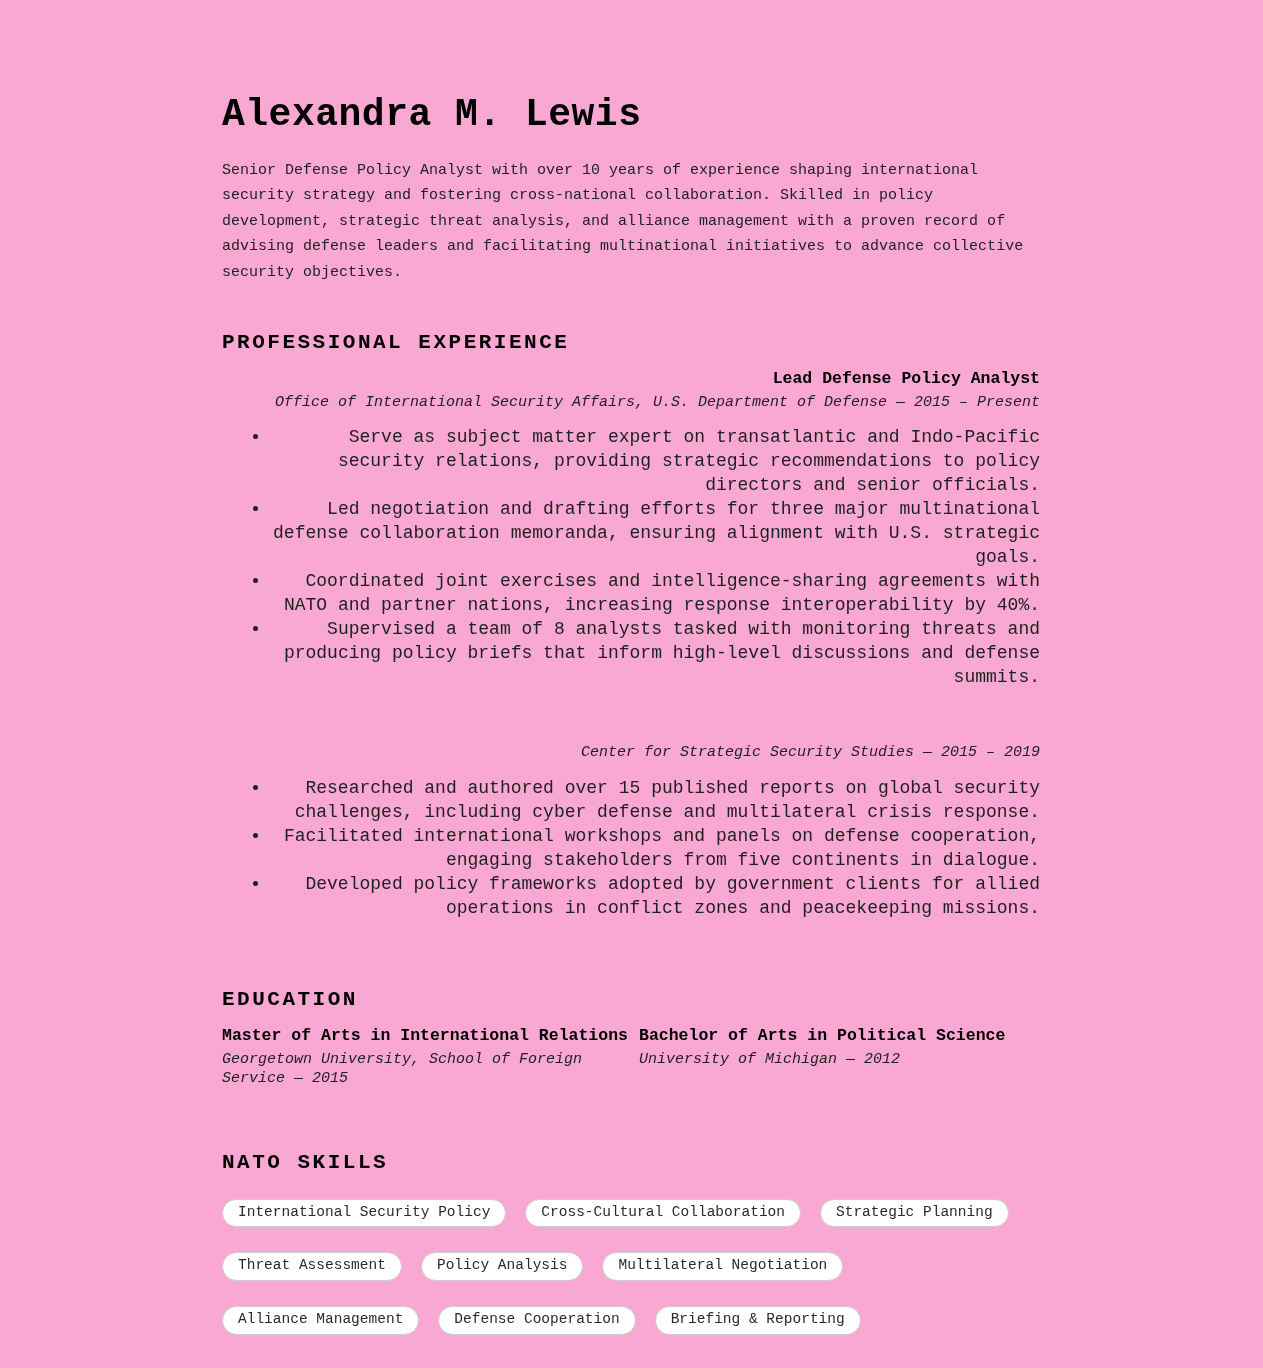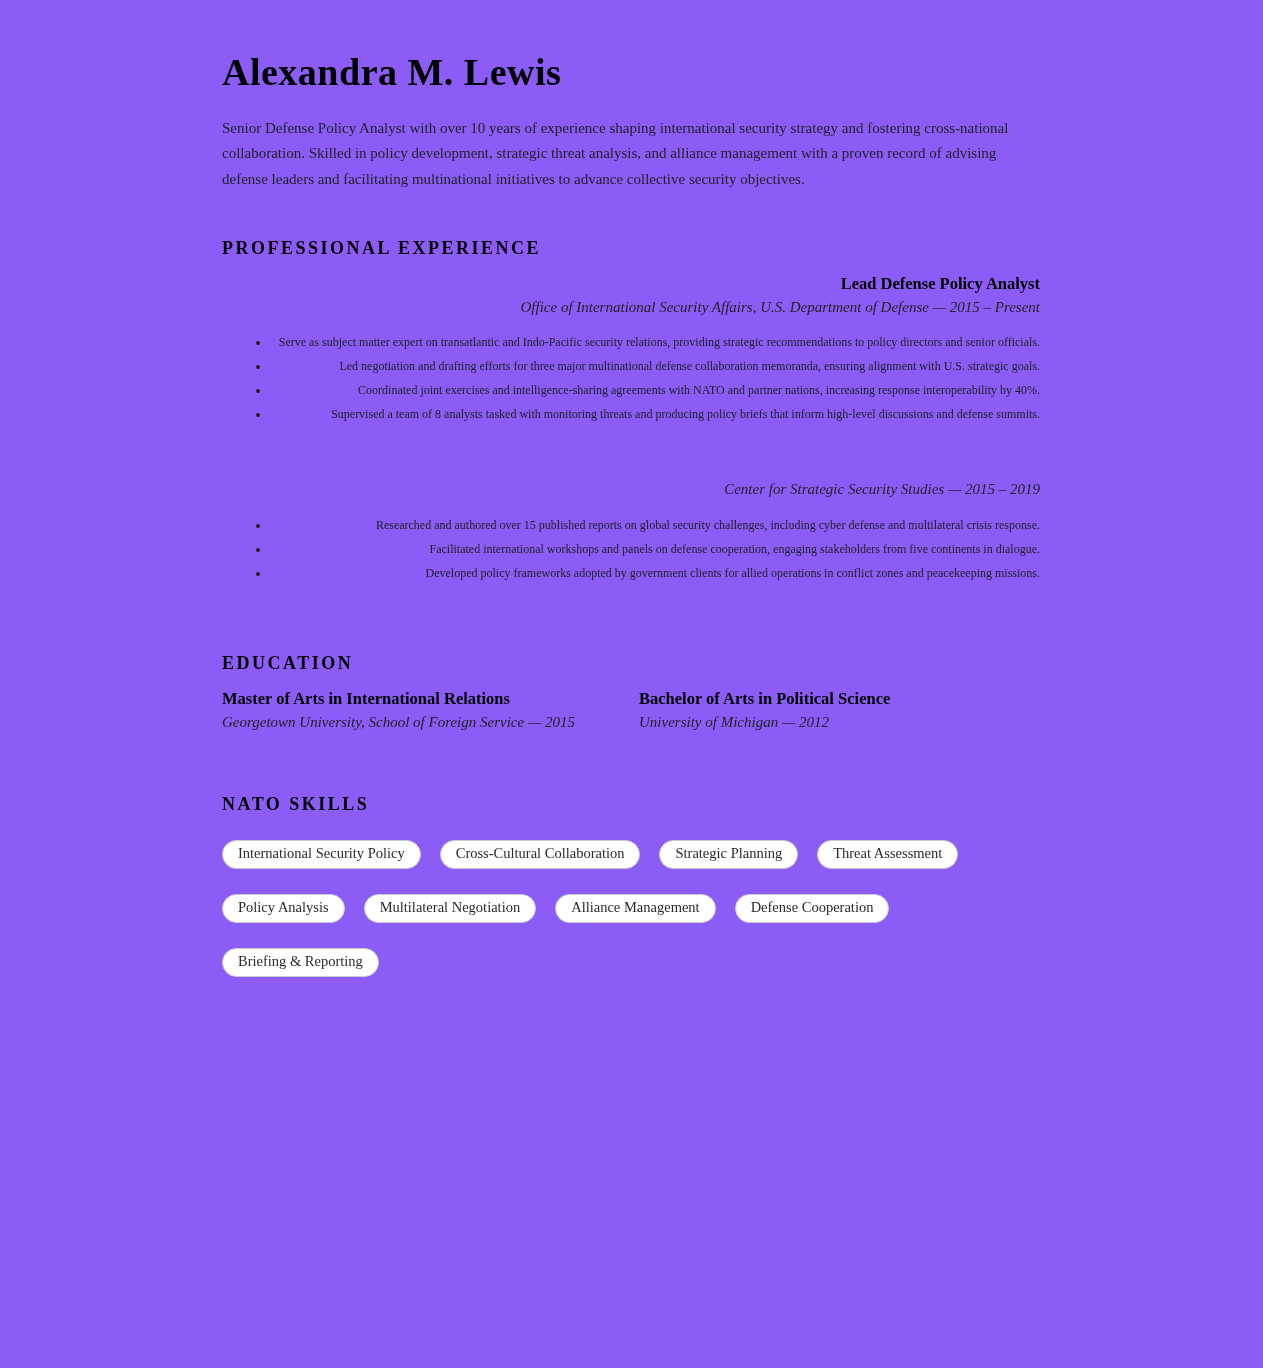--- a/index.html
+++ b/index.html
@@ -4,25 +4,25 @@
 <style>
   html, body {
     margin: 0;
     padding: 0;
     background: #ffffff;
   }
   .page {
     position: relative;
     width: 1263px;
     height: 1368px;
-    background: #8b5cf6;
-    font-family: Liberation Serif, serif;
+    background: #f9a8d4;
+    font-family: Liberation Mono, monospace;
     color: #222222;
     box-sizing: border-box;
-    padding: 52px 223px 0 222px;
+    padding: 94px 223px 0 222px;
     overflow: hidden;
   }
   .name {
     font-size: 38px;
     font-weight: bold;
     color: #000000;
     letter-spacing: 0.5px;
     margin: 0 0 22px 0;
     line-height: 1.1;
   }
@@ -34,21 +34,21 @@
     color: #1f1f1f;
     margin-bottom: 33px;
   }
   .summary {
     font-size: 15px;
     line-height: 25.5px;
     color: #1f1f1f;
     margin: 0 0 46px 0;
   }
   .section-title {
-    font-size: 18px;
+    font-size: 21px;
     font-weight: bold;
     color: #000000;
     letter-spacing: 2.5px;
     margin: 0 0 15px 0;
   }
   .job { margin-bottom: 54px; text-align: right; }
   .job:last-child { margin-bottom: 0; }
   .job-title {
     font-size: 16.5px;
     font-weight: bold;
@@ -59,21 +59,21 @@
   .job-meta {
     font-size: 15px;
     font-style: italic;
     color: #1f1f1f;
     margin: 0;
     line-height: 1.3;
   }
   .bullets {
     margin: 13px 0 0 0;
     padding-left: 48px;
-    font-size: 12px;
+    font-size: 18px;
     line-height: 24px;
     color: #1f1f1f;
   }
   .bullets li { margin: 0; padding-left: 2px; }
   .experience-section { margin-bottom: 68px; }
   .education-section { margin-bottom: 62px; }
   .edu-grid {
     display: grid;
     grid-template-columns: 417px 1fr;
   }

